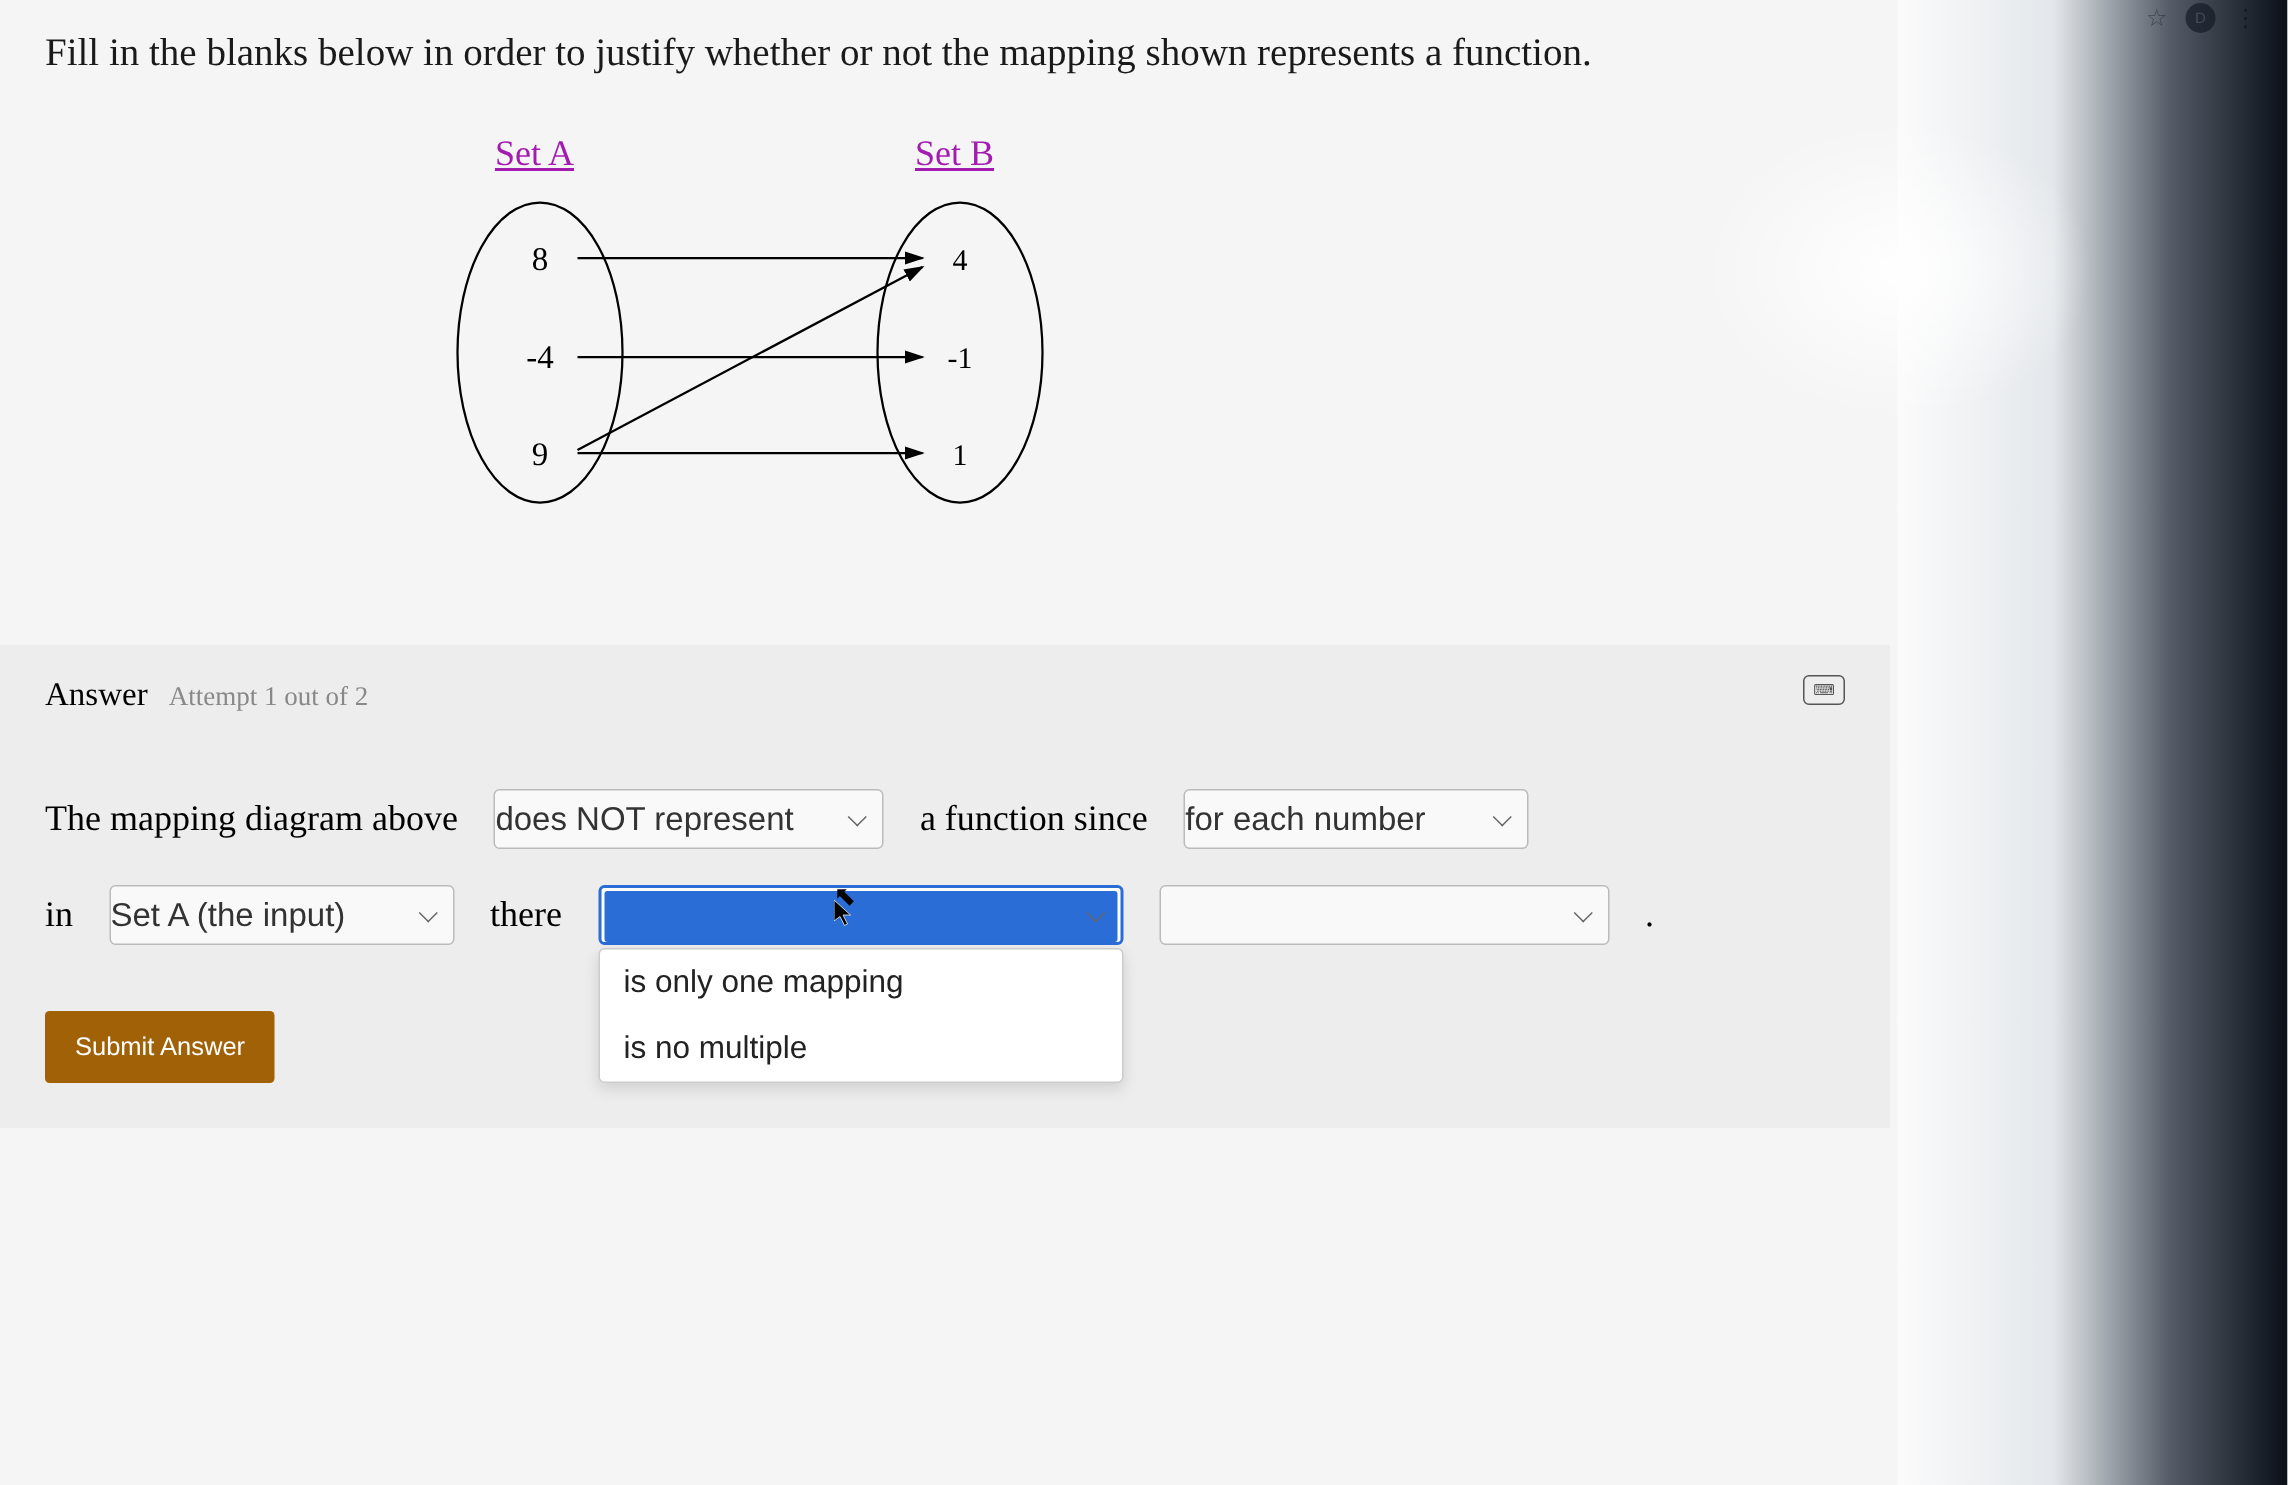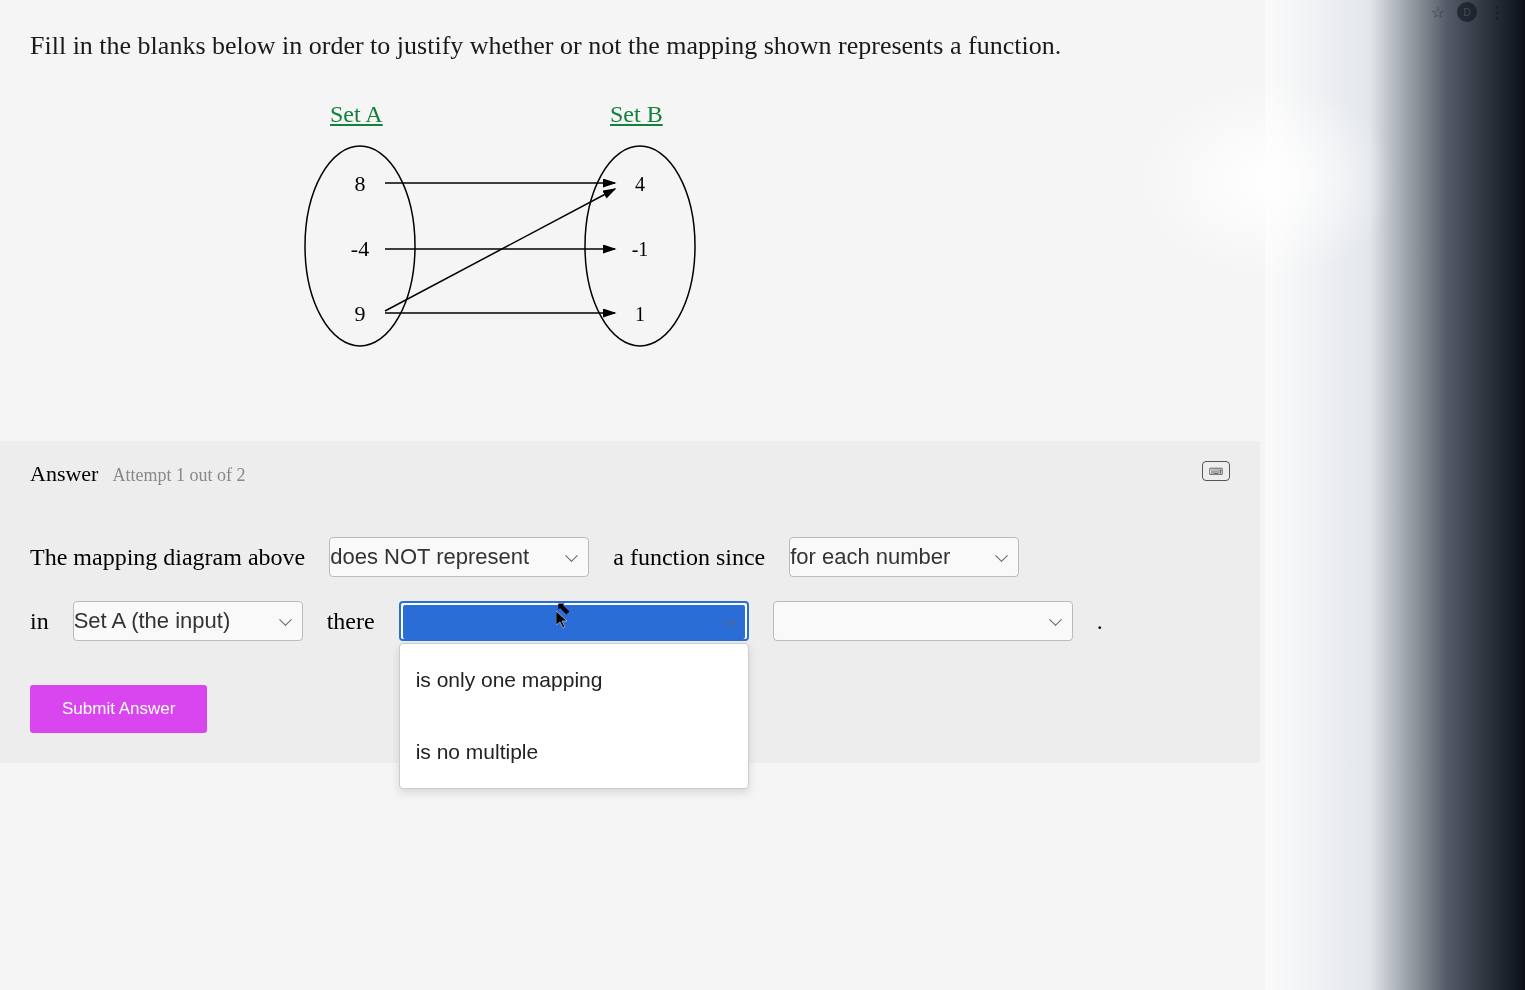--- a/index.html
+++ b/index.html
@@ -25,39 +25,38 @@
     .profile-circle {
       width: 20px; height: 20px; border-radius: 50%;
       background: #4a4a4a; color: #fff; font-size: 10px;
       display: flex; align-items: center; justify-content: center;
       font-family: Arial, sans-serif;
     }
     .dots { font-size: 16px; color: #444; font-family: Arial; }
     .content {
       padding: 20px 30px;
       width: 1260px;
-      margin-top: 11px;
     }
     .prompt {
       font-size: 26px;
       color: #1a1a1a;
       margin-bottom: 40px;
     }
     .diagram-area {
       margin-left: 260px;
       margin-bottom: 60px;
       position: relative;
       width: 450px;
       height: 280px;
     }
     .set-label {
       position: absolute;
       font-size: 24px;
       text-decoration: underline;
-      color: #15803d;
+      color: #a21caf;
     }
     .set-a-label { left: 40px; top: 0; }
     .set-b-label { left: 320px; top: 0; }
     .diagram-svg {
       position: absolute;
       top: 40px;
       left: 0;
     }
     .answer-section {
       background: #ededed;
@@ -153,30 +152,30 @@
       right: -2px;
       margin-top: 4px;
       background: #fff;
       border: 1px solid #ccc;
       box-shadow: 0 4px 10px rgba(0,0,0,0.12);
       border-radius: 4px;
       z-index: 10;
       font-family: Arial, sans-serif;
     }
     .dropdown-menu .menu-item {
-      padding: 24px 16px;
+      padding: 10px 16px;
       font-size: 21px;
       color: #222;
     }
     .submit-btn {
-      background: #d946ef;
+      background: #a16207;
       color: #fff;
       font-family: Arial, sans-serif;
       font-size: 17px;
-      padding: 14px 32px;
+      padding: 14px 20px;
       border: none;
       border-radius: 3px;
       margin-top: 20px;
     }
     .cursor {
       position: absolute;
       left: 155px;
       top: -6px;
       font-size: 18px;
       color: #000;

